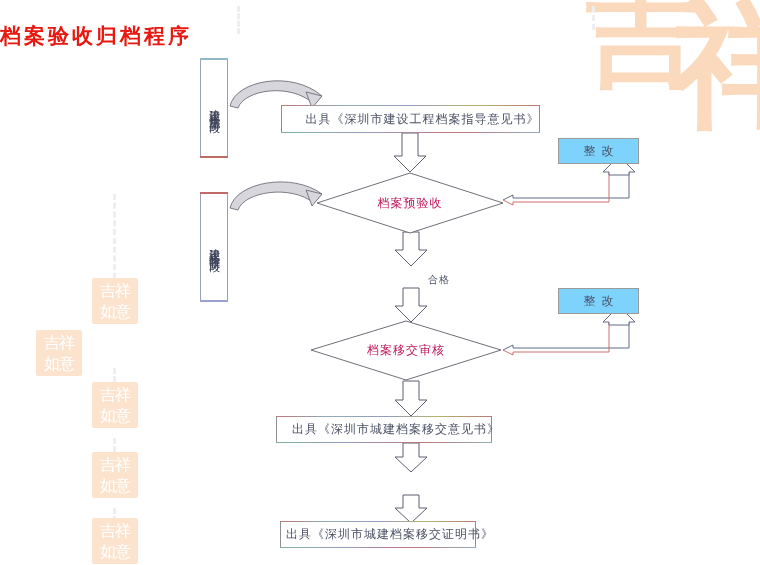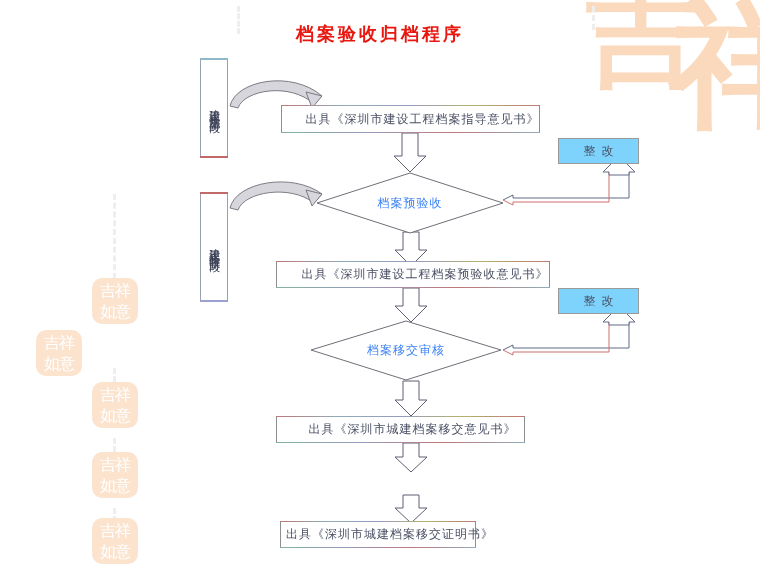--- a/index.html
+++ b/index.html
@@ -28,21 +28,21 @@
     font-family: "DejaVu Serif", "Liberation Serif", serif;
     font-weight: bold;
     line-height: 0.92;
     user-select: none;
   }
   .wm-stamp {
     position: absolute;
     width: 46px;
     height: 46px;
     background: #fce3ce;
-    border-radius: 10px;
+    border-radius: 2px;
     color: #ffffff;
     font-family: "DejaVu Serif", "Liberation Serif", serif;
     font-size: 16px;
     line-height: 21px;
     text-align: center;
     letter-spacing: -1px;
     padding: 2px;
     box-sizing: border-box;
     overflow: hidden;
     user-select: none;
@@ -58,25 +58,25 @@
     position: absolute;
     inset: 0;
     z-index: 2;
   }
 
   .title {
     position: absolute;
     left: 0;
     right: 0;
     top: 22px;
-    text-align: center;
+    text-align: left;
     color: #e8170f;
     font-family: "DejaVu Serif", "Liberation Serif", serif;
     font-weight: bold;
-    font-size: 18px;
+    font-size: 21px;
     letter-spacing: 3px;
   }
 
   
   .vbox {
     position: absolute;
     border: 1px solid #9aa0b4;
     box-shadow: 0 0 0 1px #ffffff inset;
     background: #ffffff;
     display: flex;
@@ -160,21 +160,21 @@
   }
   .diamond svg { display: block; }
   .diamond .dlabel {
     position: absolute;
     inset: 0;
     display: flex;
     align-items: center;
     justify-content: center;
     font-family: Liberation Mono, monospace;
     font-size: 12px;
-    color: #3b82f6;
+    color: #be185d;
     letter-spacing: 1px;
     white-space: nowrap;
   }
 
   
   .elabel {
     position: absolute;
     font-family: "DejaVu Serif", "Liberation Serif", serif;
     font-size: 10px;
     color: #4a4f63;
@@ -273,38 +273,35 @@
 
   <div class="diamond" style="left:316px; top:172px; width:188px; height:62px;">
     <svg width="188" height="62" viewBox="0 0 188 62">
       <polygon points="94,1 187,31 94,61 1,31" fill="#ffffff" stroke="#6f6f79" stroke-width="1"></polygon>
     </svg>
     <div class="dlabel">档案预验收</div>
   </div>
 
   <div class="elabel" style="left:428px; top:238px;">合格</div>
 
-  <div class="pbox rainbow-top rainbow-bot" style="left:276px; top:261px; width:274px; height:27px;">
-    <span>出具《深圳市建设工程档案预验收意见书》</span>
-  </div>
 
   <div class="sbox" style="left:558px; top:288px; width:81px; height:26px;">
     <span>整改</span>
   </div>
 
   <div class="diamond" style="left:310px; top:320px; width:192px; height:61px;">
     <svg width="192" height="61" viewBox="0 0 192 61">
       <polygon points="96,1 191,30 96,60 1,30" fill="#ffffff" stroke="#6f6f79" stroke-width="1"></polygon>
     </svg>
     <div class="dlabel">档案移交审核</div>
   </div>
 
   <div class="elabel" style="left:428px; top:387px;">合格</div>
 
-  <div class="pbox rainbow-top rainbow-bot" style="left:276px; top:416px; width:249px; height:27px;">
+  <div class="pbox rainbow-top rainbow-bot" style="left:276px; top:416px; width:216px; height:27px;">
     <span>出具《深圳市城建档案移交意见书》</span>
   </div>
 
 
   <div class="pbox rainbow-top rainbow-bot" style="left:280px; top:521px; width:196px; height:27px;">
     <span>出具《深圳市城建档案移交证明书》</span>
   </div>
 
 </div>
 

